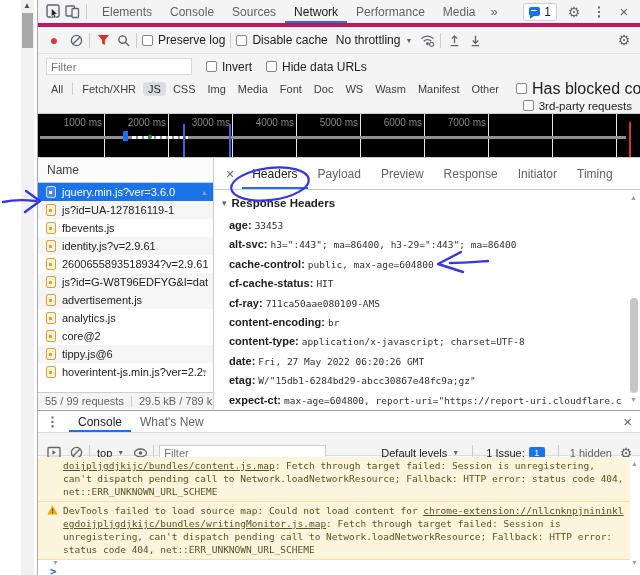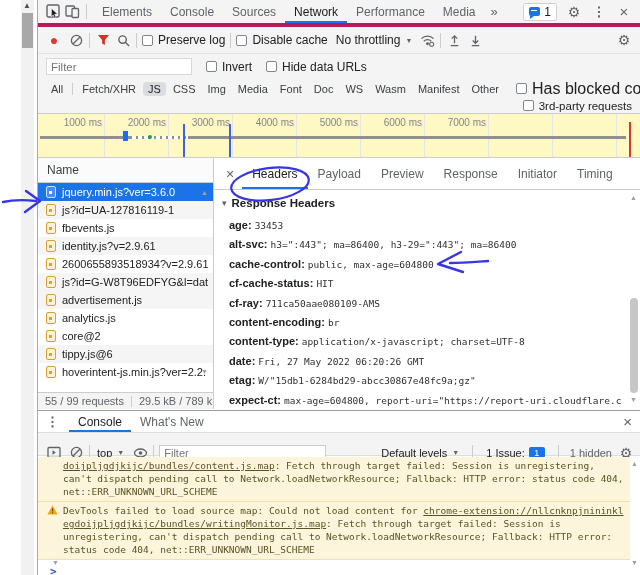--- a/index.html
+++ b/index.html
@@ -49,21 +49,21 @@
 
   
   .chips-row{position:absolute;left:0;right:0;top:79px;height:19px;background:#f4f4f4;display:flex;align-items:center;box-sizing:border-box;padding:0 8px;gap:2px;font-size:11px;}
   .chip{padding:1px 5px;border-radius:4px;color:#3c4043;white-space:nowrap;}
   .chip.active{background:#dadce0;color:#202124;}
   .chips-row .cb-label{font-size:16px;margin-left:10px;white-space:nowrap;}
 
   .third-row{position:absolute;left:0;right:0;top:98px;height:15px;background:#f4f4f4;display:flex;align-items:center;box-sizing:border-box;padding:0 8px;font-size:11.5px;justify-content:flex-end;}
 
   
-  .timeline{position:absolute;left:0;right:0;top:113px;height:45px;background:#fef9c3;border-top:1px solid #ccc;border-bottom:1px solid #ccc;box-sizing:border-box;overflow:hidden;}
+  .timeline{position:absolute;left:0;right:0;top:113px;height:45px;background:#000000;border-top:1px solid #ccc;border-bottom:1px solid #ccc;box-sizing:border-box;overflow:hidden;}
   .tl-label{position:absolute;top:3px;width:60px;text-align:right;font-size:10px;color:#80868b;}
   .tl-grid{position:absolute;top:0;bottom:0;width:1px;background:#e4e4e4;}
   .tl-band{position:absolute;left:2px;top:22px;width:586px;height:2.5px;background:#909090;}
   .tl-band-dots{position:absolute;left:92px;top:22px;width:58px;height:2.5px;background:repeating-linear-gradient(90deg,#909090 0 2px,#fff 2px 6px);}
   .tl-marker{position:absolute;left:85px;top:17px;width:5px;height:10px;background:#1b6ef3;}
   .tl-green{position:absolute;left:110px;top:21px;width:4px;height:4px;border-radius:50%;background:#1e9e4a;}
   .tl-dcl{position:absolute;top:10px;width:2px;height:33px;background:#4260e0;}
   .tl-load{position:absolute;left:591px;top:8px;width:2px;height:35px;background:#d7372f;}
 
   

